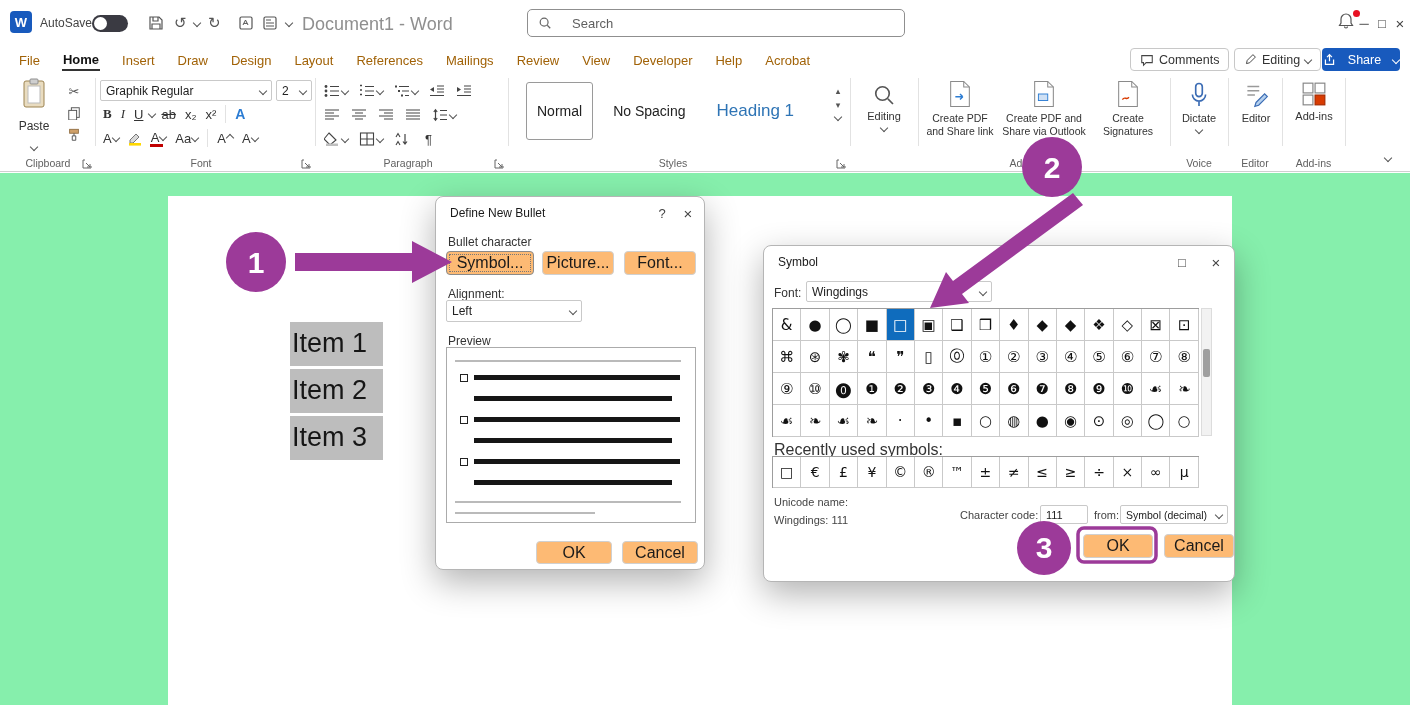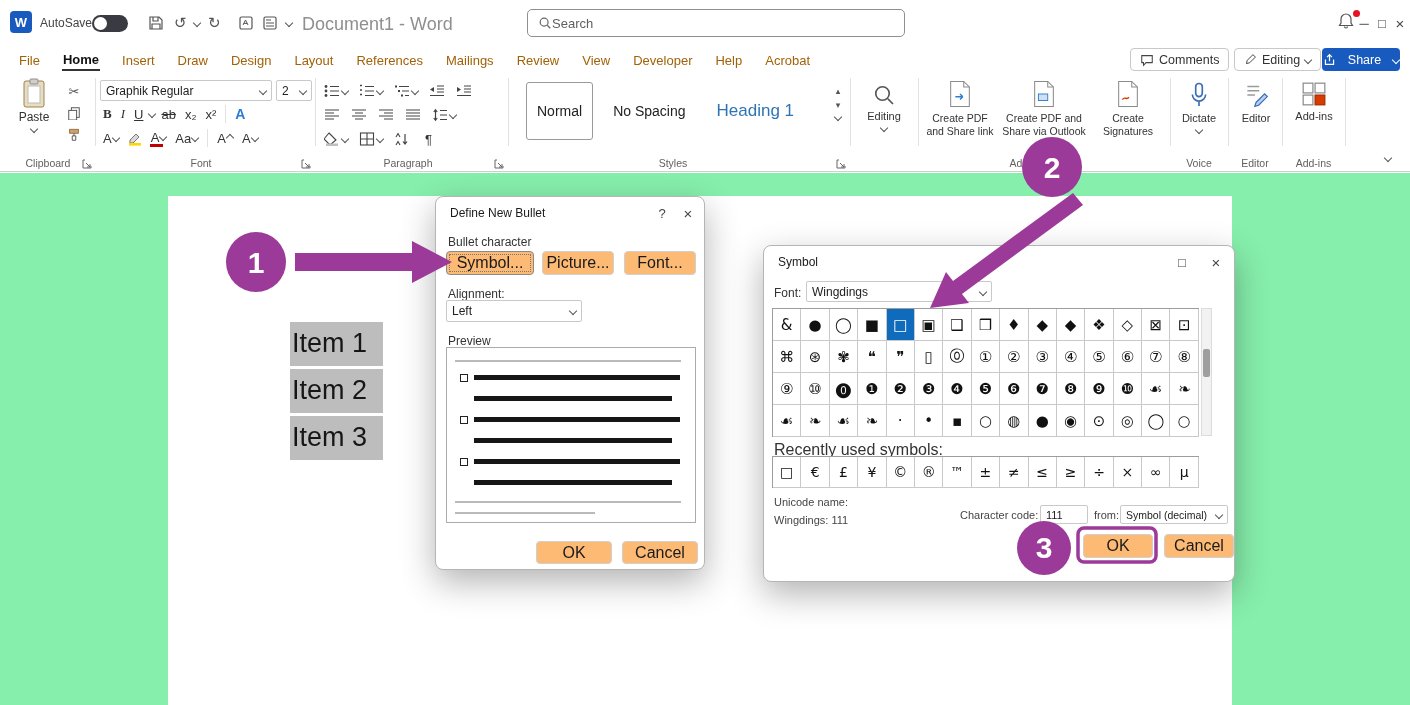--- a/index.html
+++ b/index.html
@@ -16,37 +16,37 @@
 .chev{width:6px;height:6px;border-right:1.4px solid #555;border-bottom:1.4px solid #555;transform:rotate(45deg);display:inline-block;flex:none}
 .chev.up{transform:rotate(-135deg)}
 .vline{position:absolute;width:1px;background:#e2e2e2}
 
 #titlebar{position:absolute;left:0;top:0;width:1410px;height:46px;background:#fff}
 .word-logo{position:absolute;left:10px;top:11px;width:22px;height:22px;background:#185abd;color:#fff;border-radius:4px;font-weight:700;font-size:13px;display:flex;align-items:center;justify-content:center}
 .toggle{position:absolute;left:92px;top:15px;width:36px;height:17px;background:#3a3a42;border-radius:9px}
 .toggle .knob{position:absolute;left:2px;top:2px;width:13px;height:13px;background:#fff;border-radius:50%}
 .qa{position:absolute;top:13px;height:20px;display:flex;align-items:center;justify-content:center;color:#555;font-size:15px}
 #doc-title{position:absolute;left:302px;top:14px;font-size:18px;color:#8f8f8f}
-#searchbox{position:absolute;left:527px;top:9px;width:378px;height:28px;border:1px solid #8f8f8f;border-radius:5px;display:flex;align-items:center;gap:0;padding:0 10px;color:#5f5f5f;font-size:13px;background:#fff}
+#searchbox{position:absolute;left:527px;top:9px;width:378px;height:28px;border:1px solid #8f8f8f;border-radius:5px;display:flex;align-items:center;gap:20px;padding:0 10px;color:#5f5f5f;font-size:13px;background:#fff}
 .winbtn{position:absolute;top:12px;width:16px;height:22px;display:flex;align-items:center;justify-content:center;color:#444;font-size:13px}
 #notif{position:absolute;left:1338px;top:12px;width:20px;height:22px}
 #notif .dot{position:absolute;right:-2px;top:-2px;width:7px;height:7px;border-radius:50%;background:#e81123}
 
 #tabrow{position:absolute;left:0;top:46px;width:1410px;height:27px;background:#fff}
 #tabs{display:flex;align-items:center;height:27px;padding-left:18px}
 .tab{font-size:13px;color:#a16207;margin-right:21px;padding:4px 1px 3px;cursor:default;white-space:nowrap}
 .tab.active{font-weight:700;color:#111;border-bottom:2.5px solid #333;padding-bottom:1.5px}
 .pill{position:absolute;top:2px;height:23px;border:1px solid #c8c8c8;border-radius:4px;background:#fff;display:flex;align-items:center;gap:5px;padding:0 9px;font-size:12.5px;color:#333}
 #share-btn{position:absolute;top:2px;left:1322px;height:23px;width:78px;border-radius:4px;background:var(--share-blue);color:#fff;display:flex;align-items:center;justify-content:center;gap:12px;font-size:12.5px}
 #share-btn .chev{border-color:#fff}
 
 #ribbon{position:absolute;left:0;top:73px;width:1410px;height:99px;background:#fff;border-bottom:1px solid #cfcfcf}
 .rbtn{display:flex;align-items:center;justify-content:center;height:20px;min-width:19px;border-radius:3px;color:#333;font-size:12.5px;gap:2px;padding:0 2px}
 .combo{position:absolute;border:1px solid #c9c9c9;border-radius:2px;background:#fff;display:flex;align-items:center;justify-content:space-between;font-size:12px;color:#222;padding:0 5px;gap:4px}
-#paste{position:absolute;left:10px;top:5px;width:48px;height:72px;display:flex;flex-direction:column;align-items:center;justify-content:flex-start;gap:2px;font-size:12px;color:#333;border-radius:4px}
+#paste{position:absolute;left:10px;top:5px;width:48px;height:72px;display:flex;flex-direction:column;align-items:center;justify-content:space-between;gap:2px;font-size:12px;color:#333;border-radius:4px}
 .mini{position:absolute;width:24px;height:20px;display:flex;align-items:center;justify-content:center;color:#555;font-size:13px}
 .rowflex{position:absolute;display:flex;align-items:center;gap:3px}
 .fbtn{font-size:13px;color:#333;display:flex;align-items:flex-end;gap:1px;padding:1px 3px;border-radius:3px;height:20px;align-items:center}
 .fbtn .bar{position:absolute;left:2px;bottom:1px;width:13px;height:3px}
 .sep{width:1px;height:18px;background:#e2e2e2;margin:0 3px}
 .style-card{height:58px;border:1px solid transparent;border-radius:3px;display:flex;align-items:center;justify-content:center;font-size:14px;color:#222;padding:0 10px;white-space:nowrap;background:#fff}
 .style-card.selected{border-color:#9a9a9a}
 .style-card.heading1 span{color:var(--heading-blue);font-size:17px}
 #style-cards{position:absolute;left:526px;top:9px;display:flex;gap:9px}
 .gallery-arrows{position:absolute;left:835px;top:13px;display:flex;flex-direction:column;gap:4px;align-items:center;color:#555;font-size:9px}

